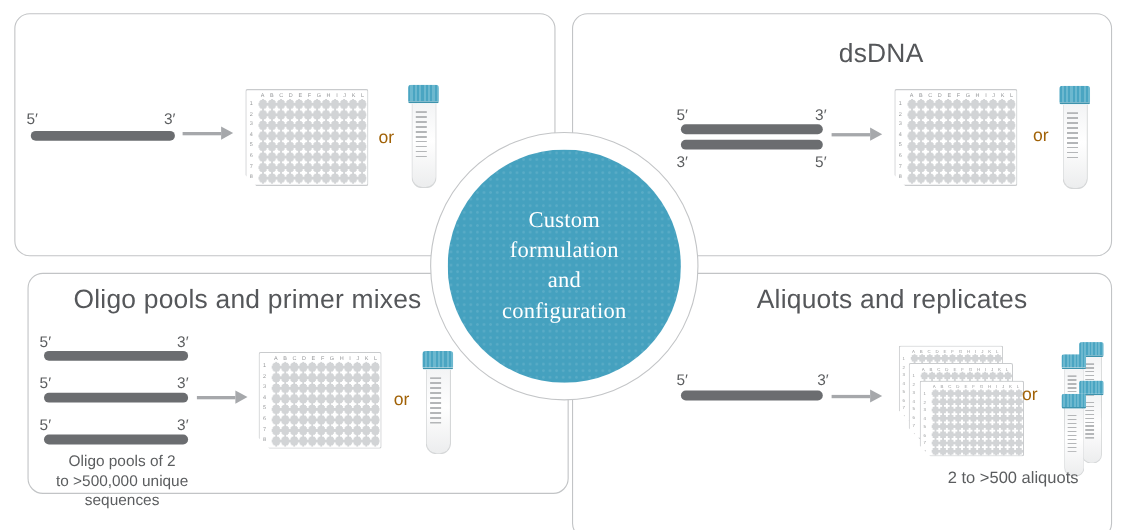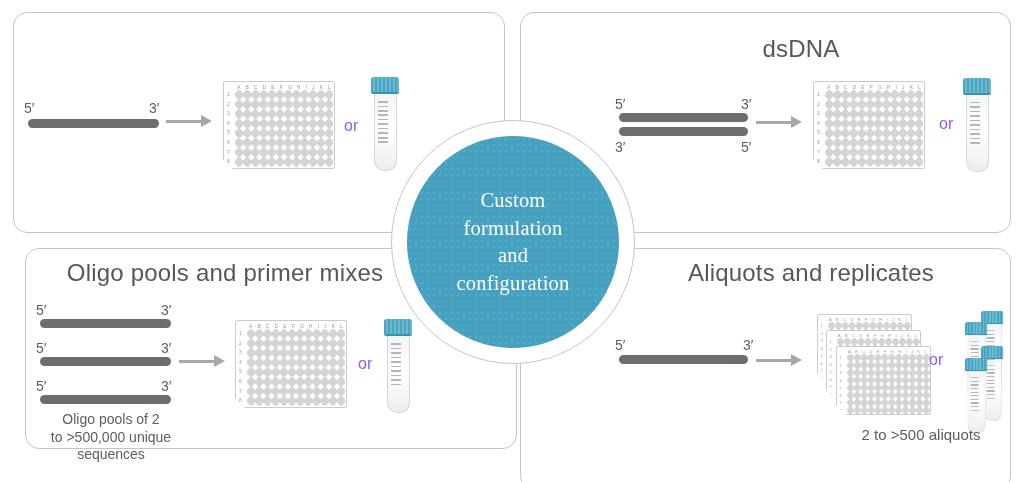--- a/index.html
+++ b/index.html
@@ -14,21 +14,21 @@
 
   .panel-title{position:absolute;font-size:24px;color:#55575A;text-align:center;letter-spacing:.2px;}
   .prime{position:absolute;font-size:14px;color:#5B5D5F;}
   .bar{position:absolute;height:9px;border-radius:4.5px;background:var(--strand,#6B6D70);}
 
   .arrow{position:absolute;width:46px;height:12px;}
   .arrow .shaft{position:absolute;left:0;top:5px;width:35px;height:2.5px;background:#A6A8AB;}
   .arrow .head{position:absolute;right:0;top:0;width:0;height:0;border-left:11px solid #A6A8AB;border-top:6px solid transparent;border-bottom:6px solid transparent;}
 
   .caption{position:absolute;font-size:14px;line-height:17.5px;color:#5B5D5F;text-align:center;white-space:pre-line;}
-  .or-label{position:absolute;font-size:16px;color:#8b5cf6;}
+  .or-label{position:absolute;font-size:16px;color:#a16207;}
 
   
   .plate{position:absolute;background:#fff;border:1px solid #C9CBCD;border-radius:2px;box-sizing:border-box;
          clip-path:polygon(0 0,100% 0,100% 100%,10px 100%,0 calc(100% - 10px));}
   .plate-lg{width:112px;height:88px;}
   .plate-sm{width:95px;height:69px;}
   .plate-cols{position:absolute;color:#96989A;white-space:nowrap;overflow:hidden;}
   .plate-lg .plate-cols{left:13px;top:2px;font-size:5px;letter-spacing:5.1px;width:98px;}
   .plate-sm .plate-cols{left:11px;top:1.5px;font-size:4px;letter-spacing:4.4px;width:83px;}
   .plate-rows{position:absolute;color:#96989A;word-break:break-all;}

